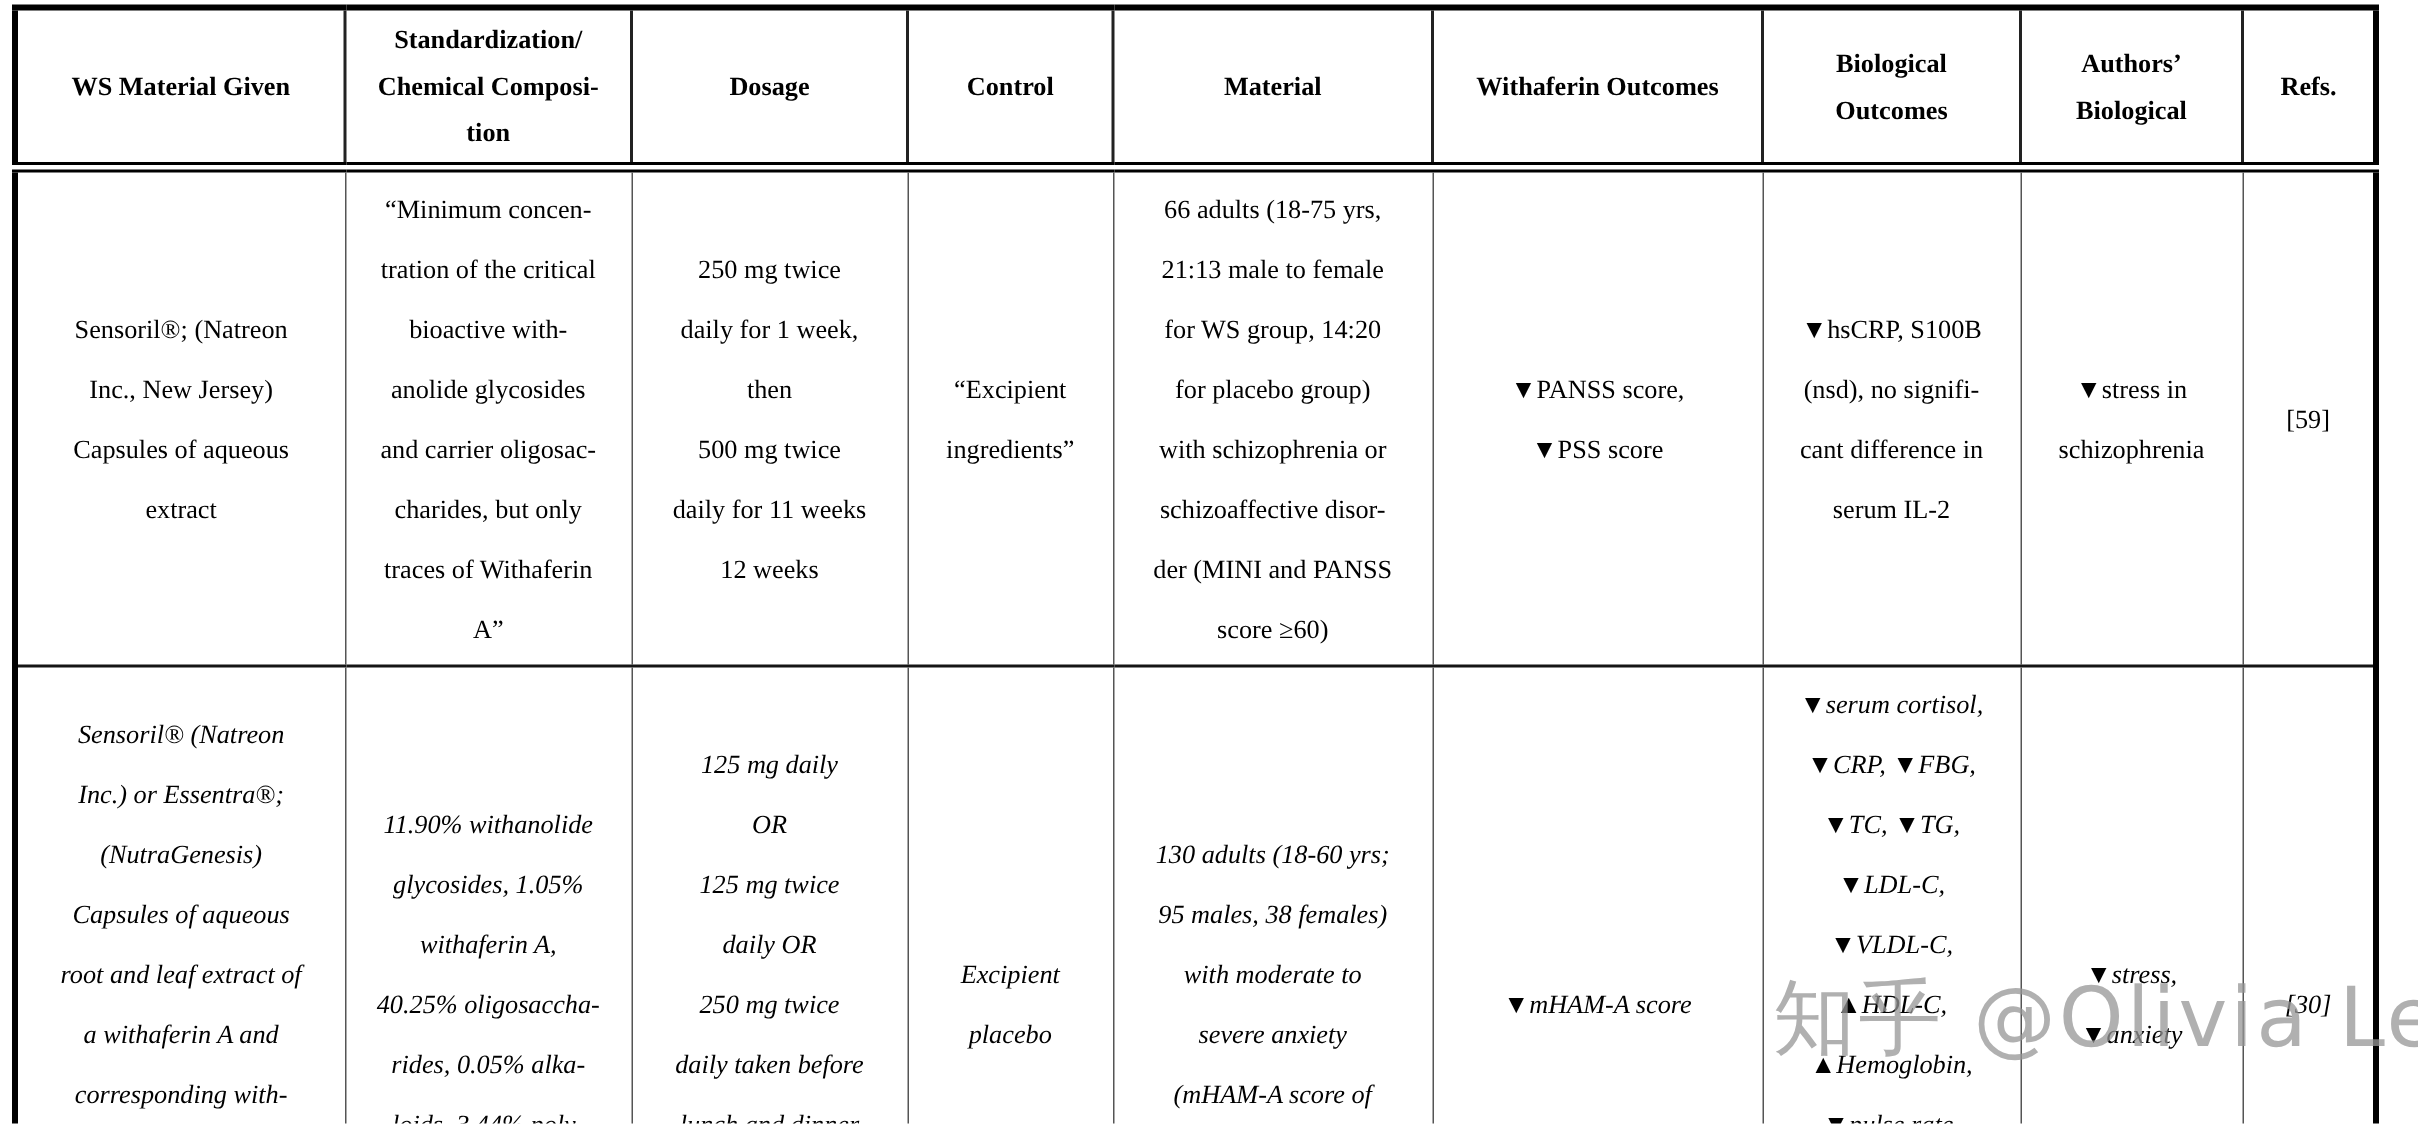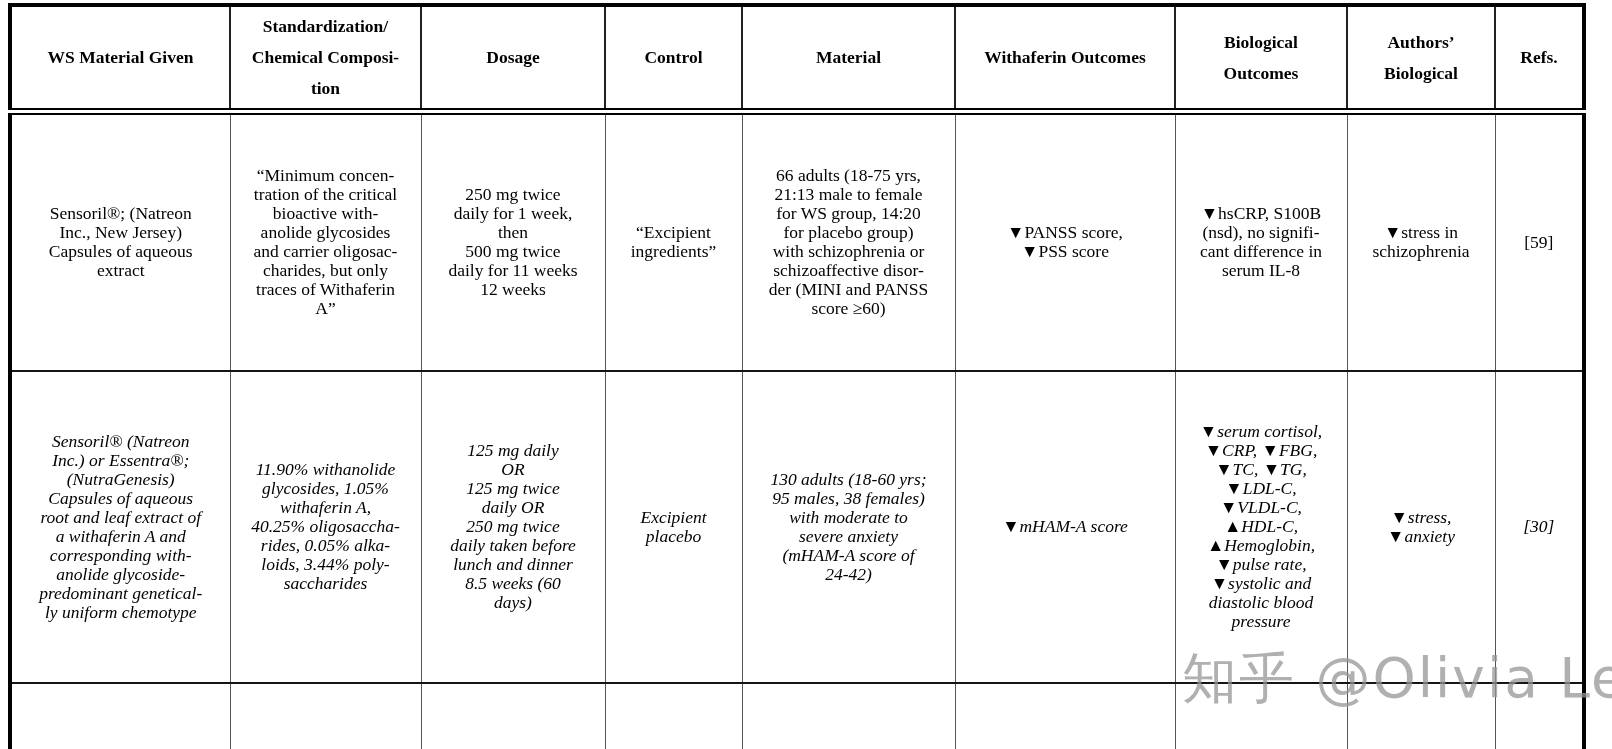--- a/index.html
+++ b/index.html
@@ -43,21 +43,21 @@
     font-weight: bold;
     font-size: 17.5px;
     line-height: 31px;
     border-left: 2px solid #222;
     border-right: 2px solid #222;
     border-top: 4px solid #000;
     border-bottom: 7px double #000;
   }
   .review-table td {
     font-size: 17.5px;
-    line-height: 19px;
+    line-height: 40px;
     border-left: 1px solid #555;
     border-right: 1px solid #555;
     border-top: 2px solid #151515;
     border-bottom: 2px solid #151515;
   }
   tr.header-row   { height: 106px; }
   tr.data-row-1   { height: 259px; }
   tr.data-row-2   { height: 312px; font-style: italic; }
   tr.data-row-3   { height: 70px; }
   .watermark {
@@ -136,21 +136,21 @@
 for placebo group)
 with schizophrenia or
 schizoaffective disor-
 der (MINI and PANSS
 score ≥60)</td>
         <td>▼PANSS score,
 ▼PSS score</td>
         <td>▼hsCRP, S100B
 (nsd), no signifi-
 cant difference in
-serum IL-8</td>
+serum IL-2</td>
         <td>▼stress in
 schizophrenia</td>
         <td>[59]</td>
       </tr>
       <tr class="data-row-2">
         <td>Sensoril® (Natreon
 Inc.) or Essentra®;
 (NutraGenesis)
 Capsules of aqueous
 root and leaf extract of

